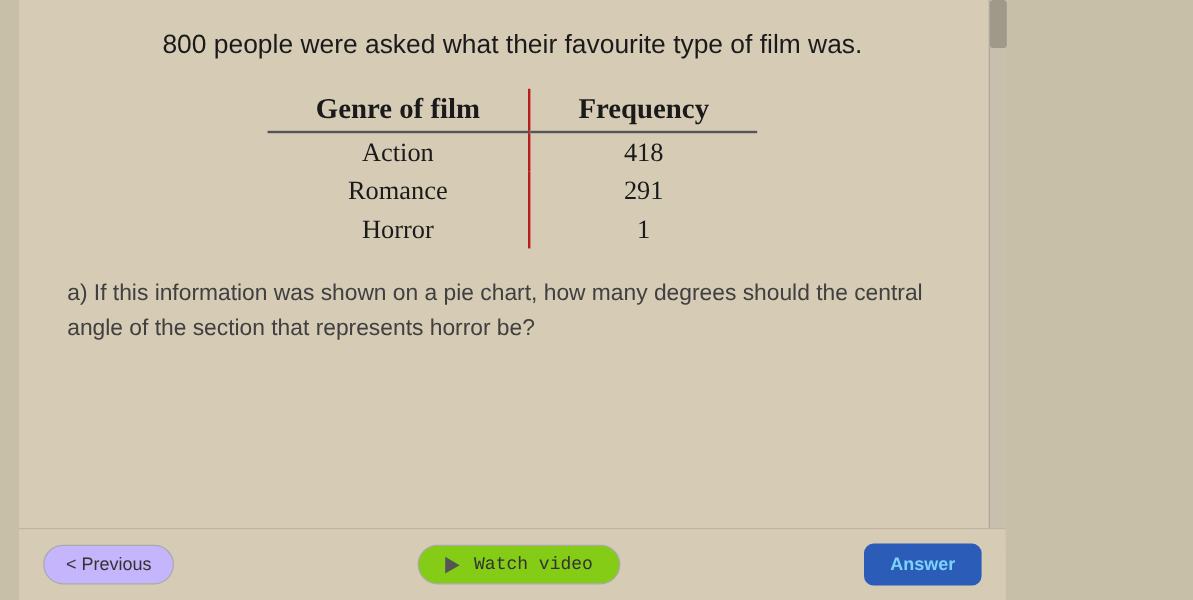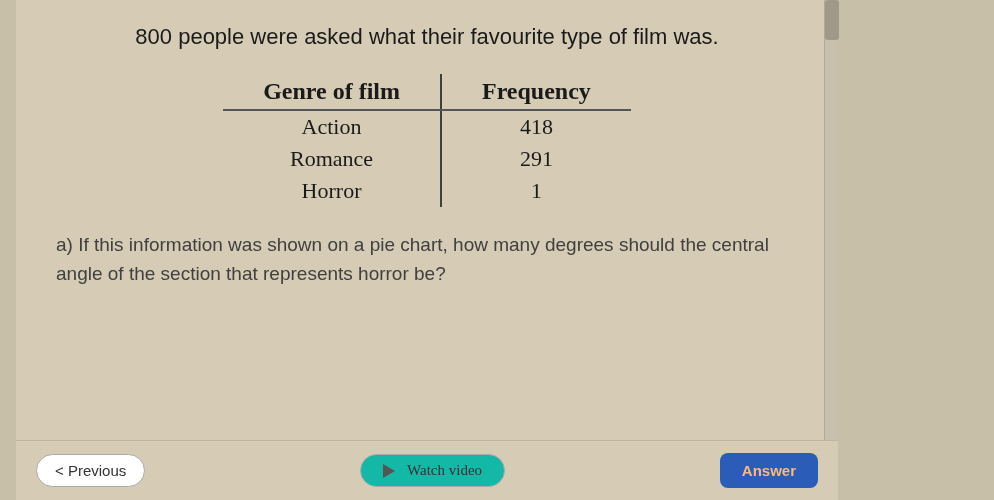--- a/index.html
+++ b/index.html
@@ -77,21 +77,21 @@
       text-align: center;
     }
 
     table thead tr th {
       border-bottom: 2px solid #555;
       font-weight: bold;
       font-size: 24px;
     }
 
     .col-divider {
-      border-left: 2px solid #404040;
+      border-left: 2px solid #b91c1c;
     }
 
     table tbody tr td {
       padding: 3px 40px;
     }
 
     .sub-question {
       font-size: 19px;
       font-family: Arial, sans-serif;
       color: #404040;
@@ -106,40 +106,40 @@
       background: #d6cbb5;
       display: flex;
       align-items: center;
       justify-content: space-between;
       padding: 0 20px;
       border-top: 1px solid #c0b49e;
       position: relative;
     }
 
     .prev-button {
-      background: #ffffff;
+      background: #c4b5fd;
       border: 1.5px solid #aaa;
       border-radius: 18px;
       padding: 7px 18px;
       font-size: 15px;
       font-family: Arial, sans-serif;
       color: #333;
       cursor: pointer;
       display: flex;
       align-items: flex-start;
       gap: 4px;
     }
 
     .watch-video-button {
-      background: #14b8a6;
+      background: #84cc16;
       border: 1.5px solid #aaa;
       border-radius: 18px;
       padding: 7px 22px;
       font-size: 15px;
-      font-family: Liberation Serif, serif;
+      font-family: Liberation Mono, monospace;
       color: #333;
       cursor: pointer;
       display: flex;
       align-items: center;
       gap: 9px;
     }
 
     .watch-video-button .play-icon {
       display: inline-block;
       width: 0;
@@ -150,21 +150,21 @@
       margin-right: 3px;
     }
 
     .answer-button {
       background: #2a5cb8;
       border: none;
       border-radius: 8px;
       padding: 9px 22px;
       font-size: 15px;
       font-family: Arial, sans-serif;
-      color: #fdba74;
+      color: #7dd3fc;
       cursor: pointer;
       font-weight: bold;
     }
   </style>
 </head>
 <body>
 
 <div class="main-container">
 
   <div class="scrollbar">

